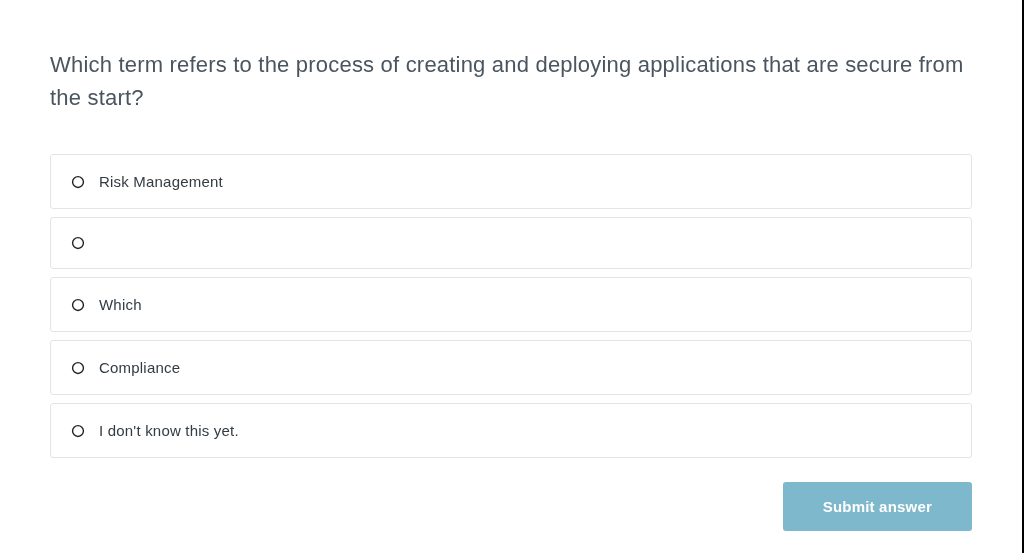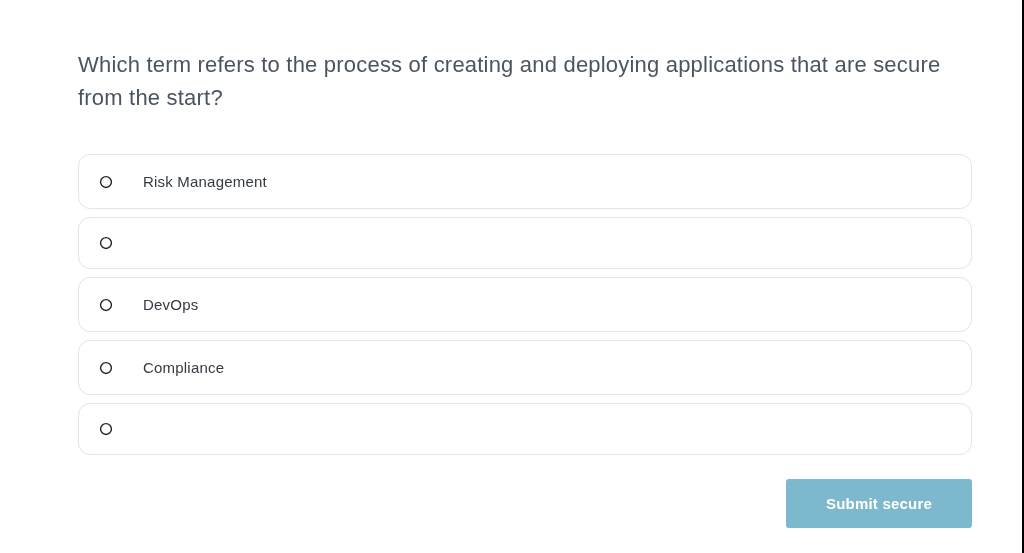--- a/index.html
+++ b/index.html
@@ -9,42 +9,42 @@
     }
     body {
       font-family: -apple-system, BlinkMacSystemFont, "Segoe UI", Helvetica, Arial, sans-serif;
       background: #ffffff;
       width: 1024px;
       height: 553px;
       position: relative;
       border-right: 2px solid #000;
     }
     .container {
-      padding: 48px 50px 0 78px;
+      padding: 48px 50px 0 50px;
     }
     .question-text {
       font-size: 22px;
       font-weight: 400;
       color: #4a5560;
       line-height: 1.5;
       margin-bottom: 40px;
       letter-spacing: 0.2px;
     }
     .options {
       display: flex;
       flex-direction: column;
       gap: 8px;
     }
     .option {
       border: 1px solid #e2e4e6;
-      border-radius: 12px;
+      border-radius: 3px;
       padding: 18px 20px;
       display: flex;
       align-items: center;
-      gap: 30px;
+      gap: 14px;
       cursor: pointer;
       background: #ffffff;
     }
     .radio-icon {
       width: 14px;
       height: 14px;
       flex-shrink: 0;
     }
     .radio-icon circle {
       fill: none;
@@ -91,34 +91,35 @@
     <div class="option">
       <svg class="radio-icon" viewBox="0 0 16 16">
         <circle cx="8" cy="8" r="6.2"></circle>
       </svg>
     </div>
 
     <div class="option">
       <svg class="radio-icon" viewBox="0 0 16 16">
         <circle cx="8" cy="8" r="6.2"></circle>
       </svg>
-      <span class="option-label">DevOps</span>
+      <span class="option-label">Which</span>
     </div>
 
     <div class="option">
       <svg class="radio-icon" viewBox="0 0 16 16">
         <circle cx="8" cy="8" r="6.2"></circle>
       </svg>
       <span class="option-label">Compliance</span>
     </div>
 
     <div class="option">
       <svg class="radio-icon" viewBox="0 0 16 16">
         <circle cx="8" cy="8" r="6.2"></circle>
       </svg>
+      <span class="option-label">I don't know this yet.</span>
     </div>
 
   </div>
 
   <div class="submit-row">
-    <button class="submit-button">Submit secure</button>
+    <button class="submit-button">Submit answer</button>
   </div>
 </div>
 
 </body></html>

